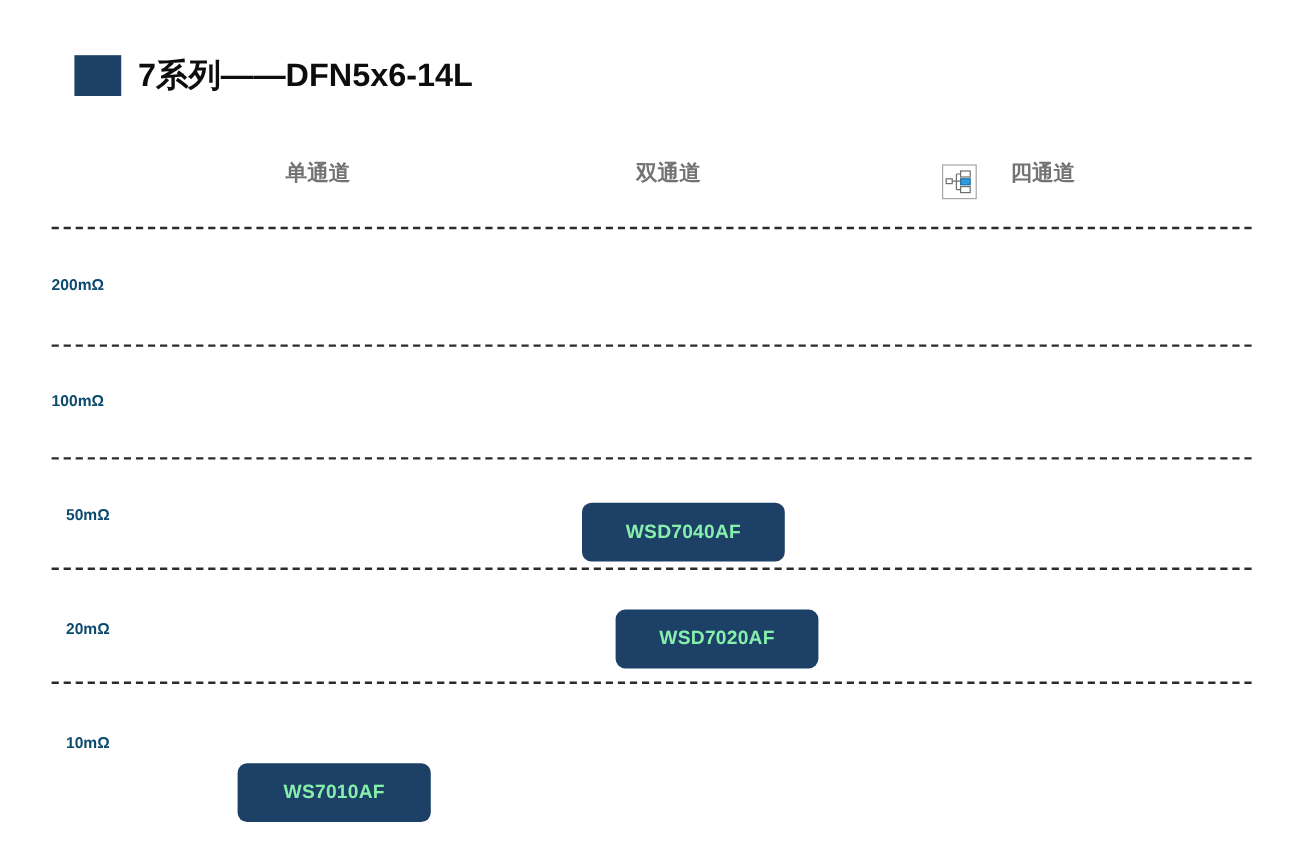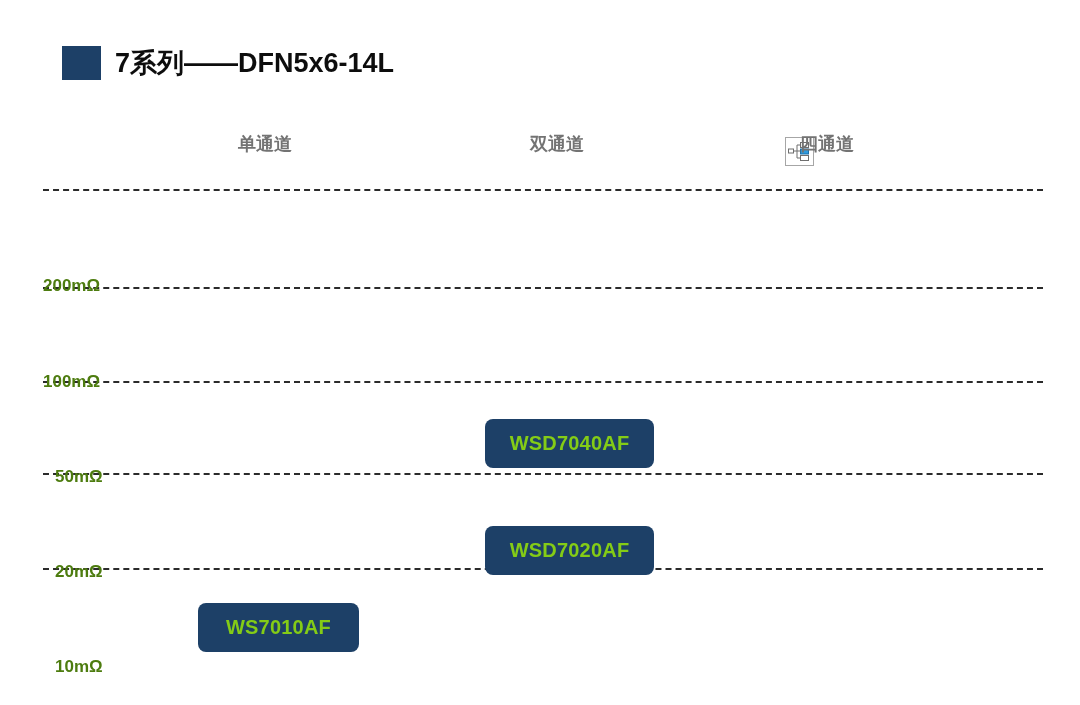--- a/index.html
+++ b/index.html
@@ -53,21 +53,21 @@
     position: absolute;
     top: 131px;
     font-size: 18px;
     font-weight: bold;
     color: #737373;
     white-space: nowrap;
     line-height: 26px;
   }
   .col-header.single { left: 238px; }
   .col-header.dual   { left: 530px; }
-  .col-header.quad   { left: 800px; }
+  .col-header.quad   { left: 842px; }
 
   
   .placeholder-icon {
     position: absolute;
     left: 785px;
     top: 137px;
     width: 29px;
     height: 29px;
     border: 1px solid #a6a6a6;
     background: #ffffff;
@@ -80,36 +80,35 @@
     position: absolute;
     left: 43px;
     width: 1000px;
     height: 0;
     border-top: 2px dashed #2b2b2b;
   }
 
   
   .row-label {
     position: absolute;
-    font-size: 17px;
+    font-size: 13px;
     font-weight: bold;
-    color: #4d7c0f;
+    color: #0c4a6e;
     white-space: nowrap;
     line-height: 20px;
-    margin-top: 48px;
   }
 
   
   .chip {
     position: absolute;
     height: 49px;
     border-radius: 8px;
     background: #1d4067;
-    color: #84cc16;
-    font-size: 20px;
+    color: #86efac;
+    font-size: 16px;
     font-weight: bold;
     display: flex;
     align-items: center;
     justify-content: center;
     letter-spacing: 0.2px;
     box-sizing: border-box;
     white-space: nowrap;
   }
   .chip.col-single { left: 198px; width: 161px; }
   .chip.col-dual   { left: 485px; width: 169px; }
@@ -147,17 +146,17 @@
 
   <div class="row-label" style="left:43px; top:228px;">200mΩ</div>
   <div class="row-label" style="left:43px; top:324px;">100mΩ</div>
   <div class="row-label" style="left:55px; top:419px;">50mΩ</div>
   <div class="row-label" style="left:55px; top:514px;text-align:right;">20mΩ</div>
   <div class="row-label" style="left:55px; top:609px;">10mΩ</div>
 
   <div class="chip col-dual" style="top:419px;">WSD7040AF</div>
 
 
-  <div class="chip col-dual" style="top:526px;">WSD7020AF</div>
+  <div class="chip col-dual" style="top:508px;margin-left:28px;">WSD7020AF</div>
 
-  <div class="chip col-single" style="top:603px;">WS7010AF</div>
+  <div class="chip col-single" style="top:636px;">WS7010AF</div>
 
 </div>
 
 </body></html>

